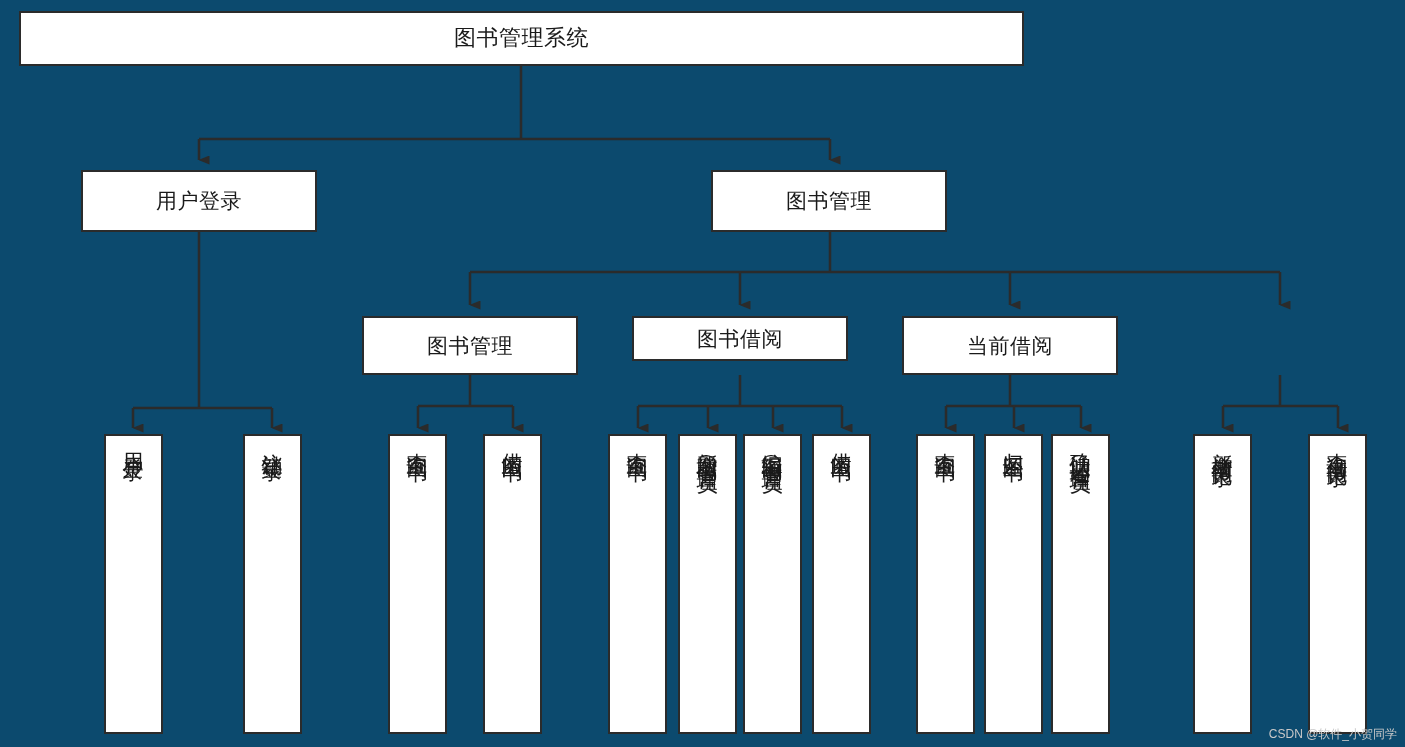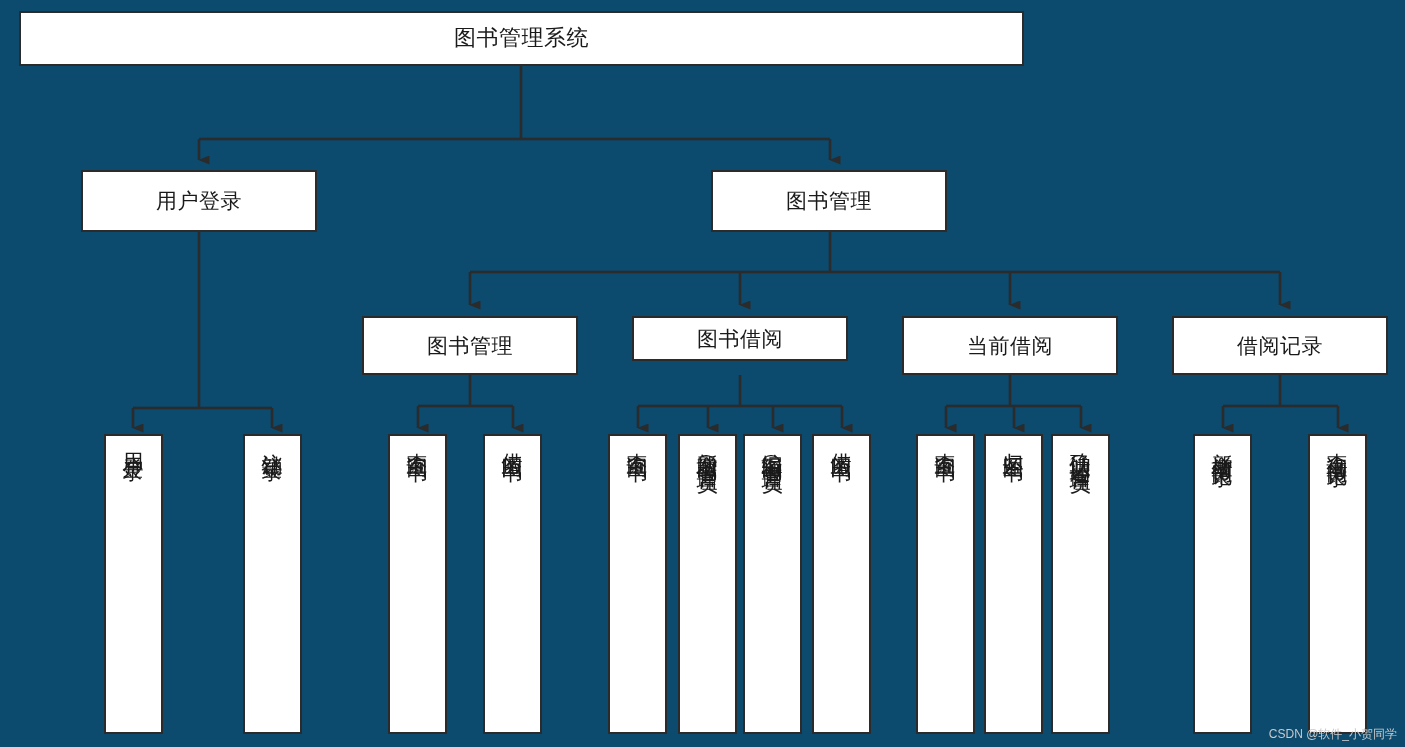--- a/index.html
+++ b/index.html
@@ -138,23 +138,20 @@
 
   <div class="node horiz" style="left:362px; top:316px; width:216px; height:59px;">
     <span class="node-label">图书管理</span>
   </div>
   <div class="node horiz" style="left:632px; top:316px; width:216px; height:45px;justify-content:center;">
     <span class="node-label">图书借阅</span>
   </div>
   <div class="node horiz" style="left:902px; top:316px; width:216px; height:59px;">
     <span class="node-label">当前借阅</span>
   </div>
-  <div class="node horiz" style="left:1172px; top:316px; width:216px; height:59px;">
-    <span class="node-label">借阅记录</span>
-  </div>
 
   <div class="node vert" style="left:104px; top:434px; width:59px; height:300px;">
     <span class="node-label">用户登录</span>
   </div>
   <div class="node vert" style="left:243px; top:434px; width:59px; height:300px;">
     <span class="node-label">注销登录</span>
   </div>
 
   <div class="node vert" style="left:388px; top:434px; width:59px; height:300px;">
     <span class="node-label">查询图书</span>

